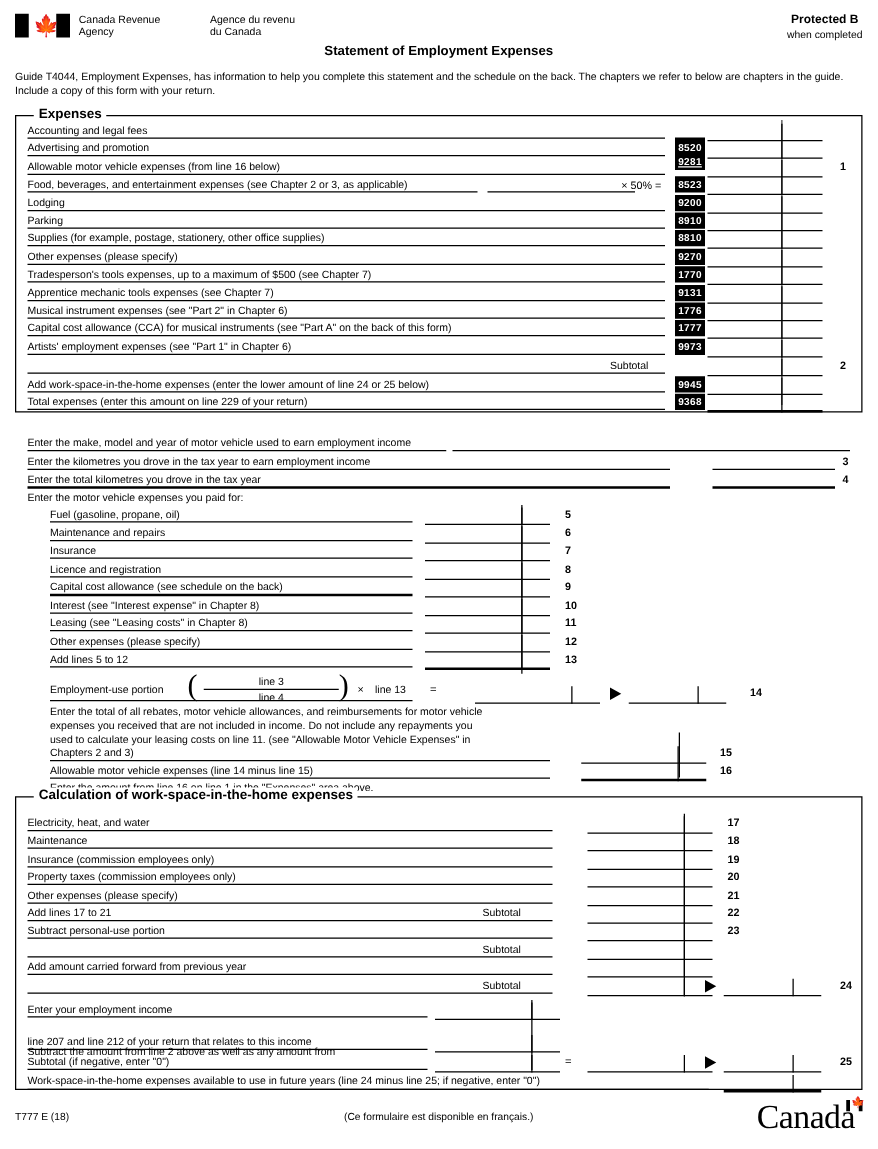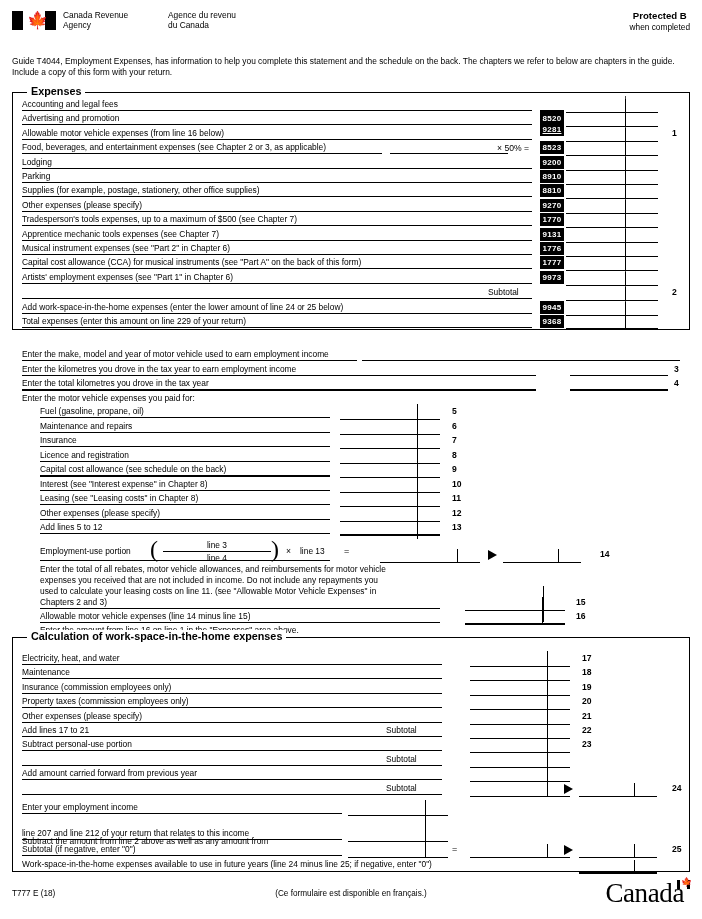--- a/index.html
+++ b/index.html
@@ -93,20 +93,21 @@
       <div>Agency</div>
     </div>
     <div class="cra-fr">
       <div>Agence du revenu</div>
       <div>du Canada</div>
     </div>
     <div class="prot">
       <div class="p1">Protected B</div>
       <div class="p2">when completed</div>
     </div>
+    <div class="formtitle">Statement of Employment Expenses</div>
   </div>
 
   <div class="guide">Guide T4044, Employment Expenses, has information to help you complete this statement and the schedule on the back. The chapters we refer to below are chapters in the guide. Include a copy of this form with your return.</div>
 
   <div class="box" style="left:12px;top:92px;width:678px;height:238px;">
     <div class="legend" style="left:14px;">Expenses</div>
   </div>
 
   <div class="vrule heavy" style="left:625px;top:96px;height:228px;"></div>
 

